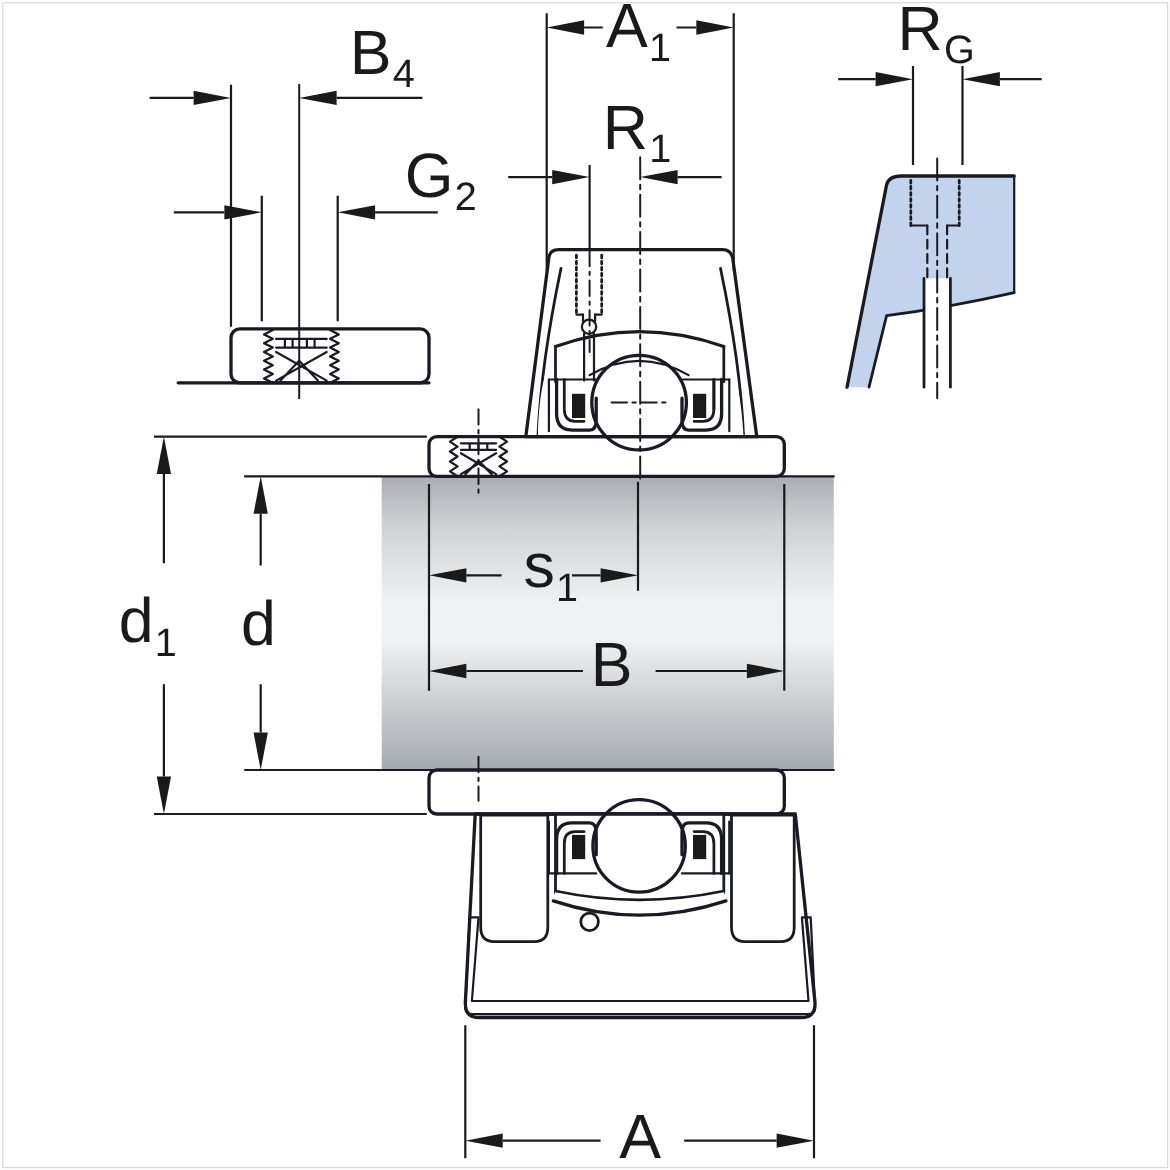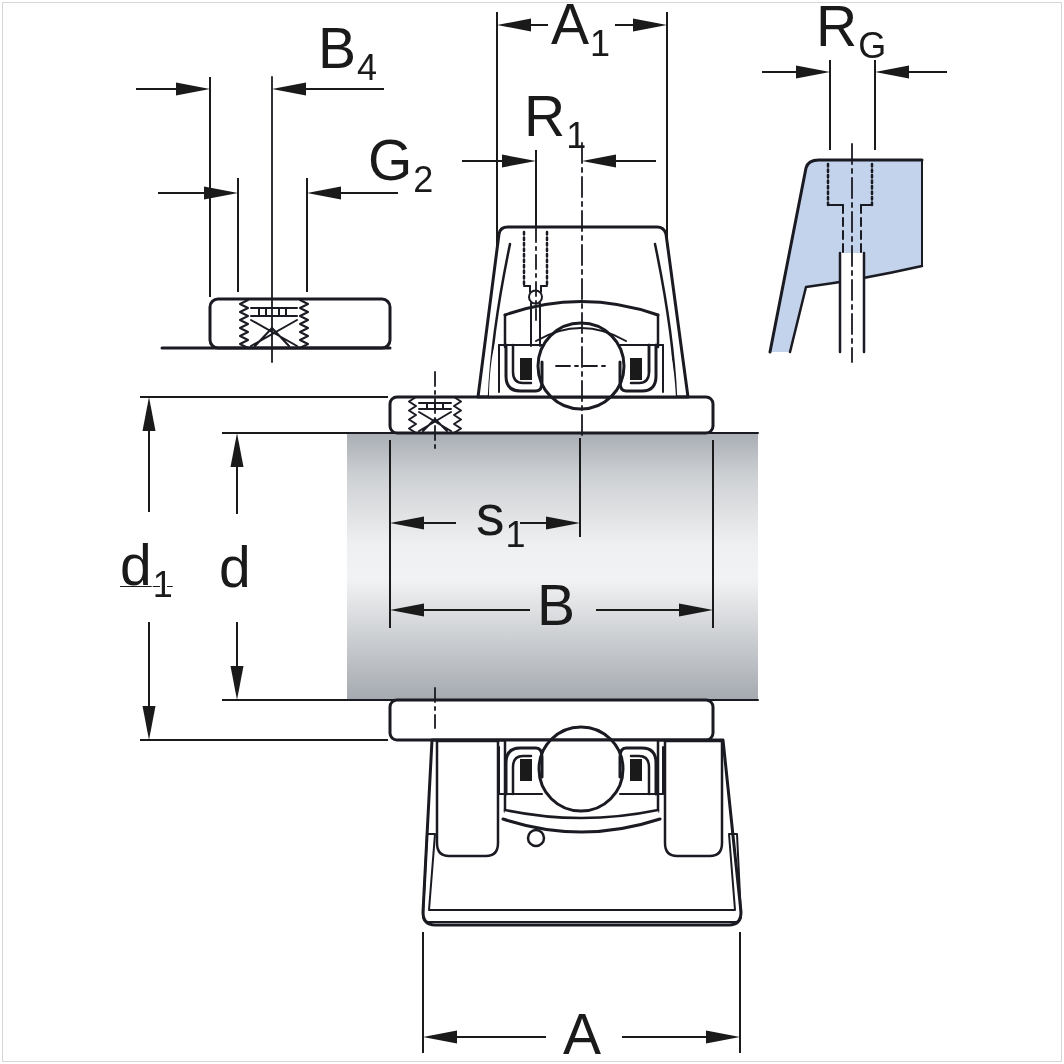--- a/index.html
+++ b/index.html
@@ -35,23 +35,23 @@
     line-height:1;
     white-space:nowrap;
   }
   .dim-label .base{font-size:57px;}
   .dim-label .sub{font-size:36px;vertical-align:-12px;margin-left:1px;}
 
   
   .pos-b4{left:318px;top:20px;}
   .pos-g2{left:350px;top:132px;margin-left:18px;}
   .pos-a1{left:551px;top:-4px;}
-  .pos-r1{left:524px;top:88px;}
+  .pos-r1{left:548px;top:88px;}
   .pos-rg{left:816px;top:-2px;}
-  .pos-d1{left:120px;top:537px;text-decoration:underline;}
+  .pos-d1{left:108px;top:537px;}
   .pos-d{left:219px;top:539px;}
   .pos-s1{left:476px;top:487px;}
   .pos-b{left:537px;top:577px;}
   .pos-a{left:563px;top:1006px;}
 </style>
 </head>
 <body>
 
 <div class="canvas">
   <div class="frame"></div>

